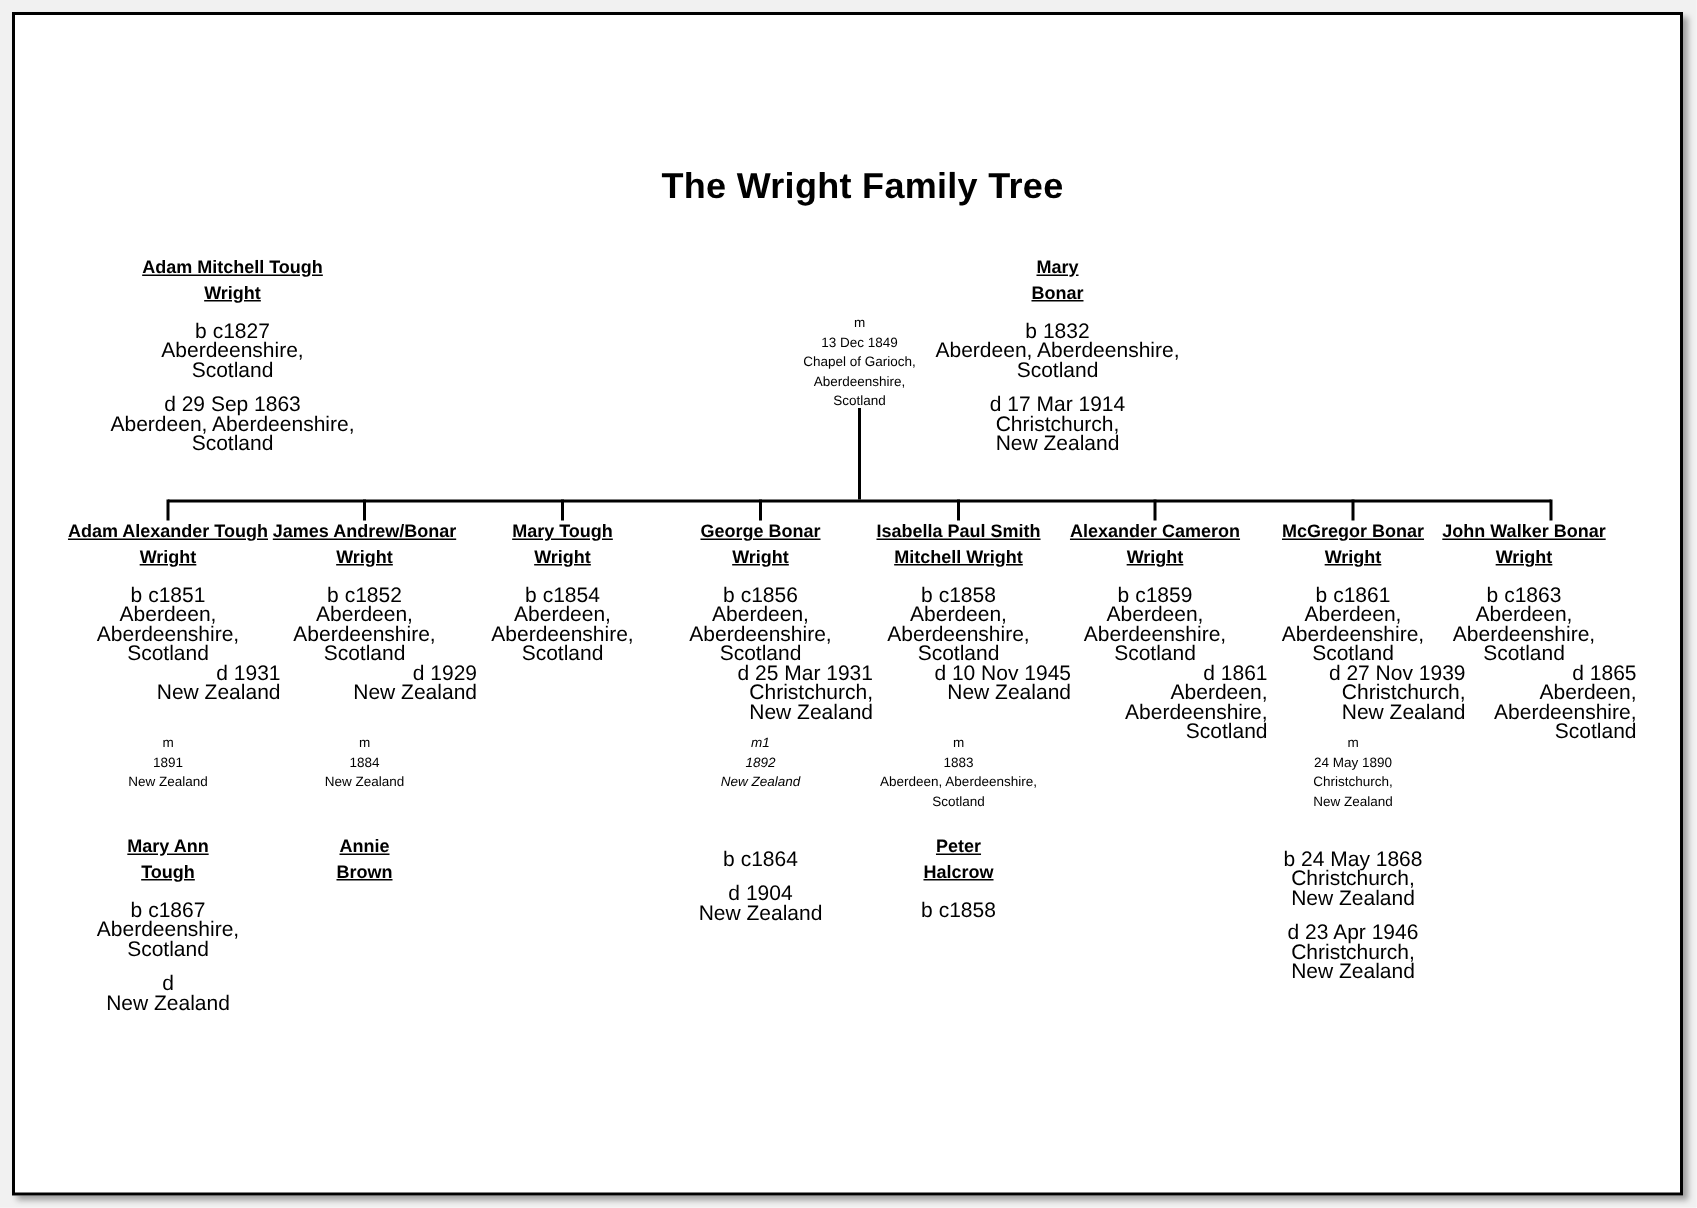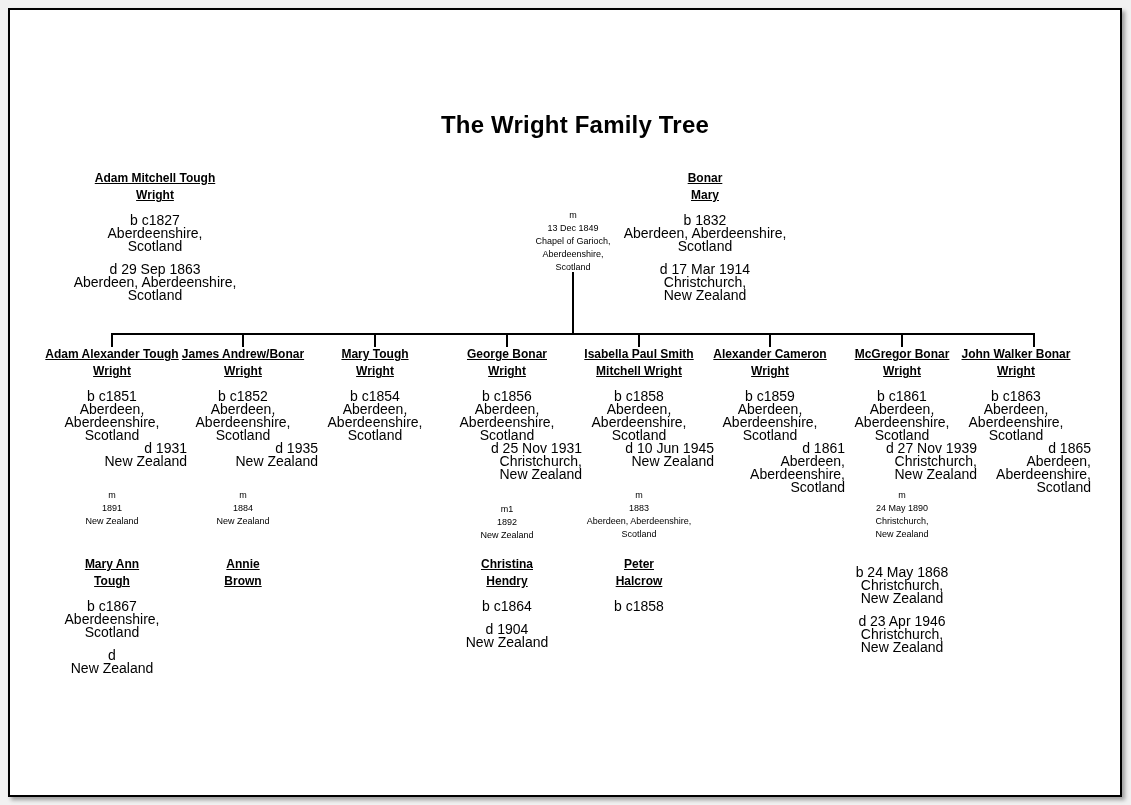--- a/index.html
+++ b/index.html
@@ -116,22 +116,22 @@
         </div>
       <div class="marriage" id="g1-marriage" style="left: 493px; top: 199px; width: 140px;">
           <div>m</div>
           <div>13 Dec 1849</div>
           <div>Chapel of Garioch,</div>
           <div>Aberdeenshire,</div>
           <div>Scotland</div>
         </div>
       <div class="person" id="g1-mother" style="left: 570px; top: 160px; width: 250px;">
           <div class="pname">
+            <div>Mary</div>
             <div>Bonar</div>
-            <div>Mary</div>
           </div>
           <div class="pdetail">
             <div class="blk">
               <div>b 1832</div>
               <div>Aberdeen, Aberdeenshire,</div>
               <div>Scotland</div>
             </div>
             <div class="blk">
               <div>d 17 Mar 1914</div>
               <div>Christchurch,</div>
@@ -197,21 +197,21 @@
               <div>James Andrew/Bonar</div>
               <div>Wright</div>
             </div>
             <div class="pdetail">
               <div class="blk">
                 <div>b c1852</div>
                 <div>Aberdeen, Aberdeenshire,</div>
                 <div>Scotland</div>
               </div>
               <div class="blk tight">
-                <div>d 1935</div>
+                <div>d 1929</div>
                 <div>New Zealand</div>
               </div>
             </div>
           </div>
           <div class="marriage" style="left:158px;top:479px;width:150px;">
             <div>m</div>
             <div>1884</div>
             <div>New Zealand</div>
           </div>
           <div class="person" style="left:158px;top:546px;width:150px;">
@@ -239,36 +239,32 @@
               <div>George Bonar</div>
               <div>Wright</div>
             </div>
             <div class="pdetail">
               <div class="blk">
                 <div>b c1856</div>
                 <div>Aberdeen, Aberdeenshire,</div>
                 <div>Scotland</div>
               </div>
               <div class="blk tight">
-                <div>d 25 Nov 1931</div>
+                <div>d 25 Mar 1931</div>
                 <div>Christchurch,</div>
                 <div>New Zealand</div>
               </div>
             </div>
           </div>
-          <div class="marriage" style="left:422px;top:493px;width:150px;">
+          <div class="marriage" style="left:422px;top:479px;width:150px;font-style:italic;">
             <div>m1</div>
             <div>1892</div>
             <div>New Zealand</div>
           </div>
           <div class="person" style="left:422px;top:546px;width:150px;">
-            <div class="pname">
-              <div>Christina</div>
-              <div>Hendry</div>
-            </div>
             <div class="pdetail">
               <div class="blk">
                 <div>b c1864</div>
               </div>
               <div class="blk">
                 <div>d 1904</div>
                 <div>New Zealand</div>
               </div>
             </div>
           </div>
@@ -277,21 +273,21 @@
               <div>Isabella Paul Smith</div>
               <div>Mitchell Wright</div>
             </div>
             <div class="pdetail">
               <div class="blk">
                 <div>b c1858</div>
                 <div>Aberdeen, Aberdeenshire,</div>
                 <div>Scotland</div>
               </div>
               <div class="blk tight">
-                <div>d 10 Jun 1945</div>
+                <div>d 10 Nov 1945</div>
                 <div>New Zealand</div>
               </div>
             </div>
           </div>
           <div class="marriage" style="left:554px;top:479px;width:150px;">
             <div>m</div>
             <div>1883</div>
             <div>Aberdeen, Aberdeenshire,</div>
             <div>Scotland</div>
           </div>

